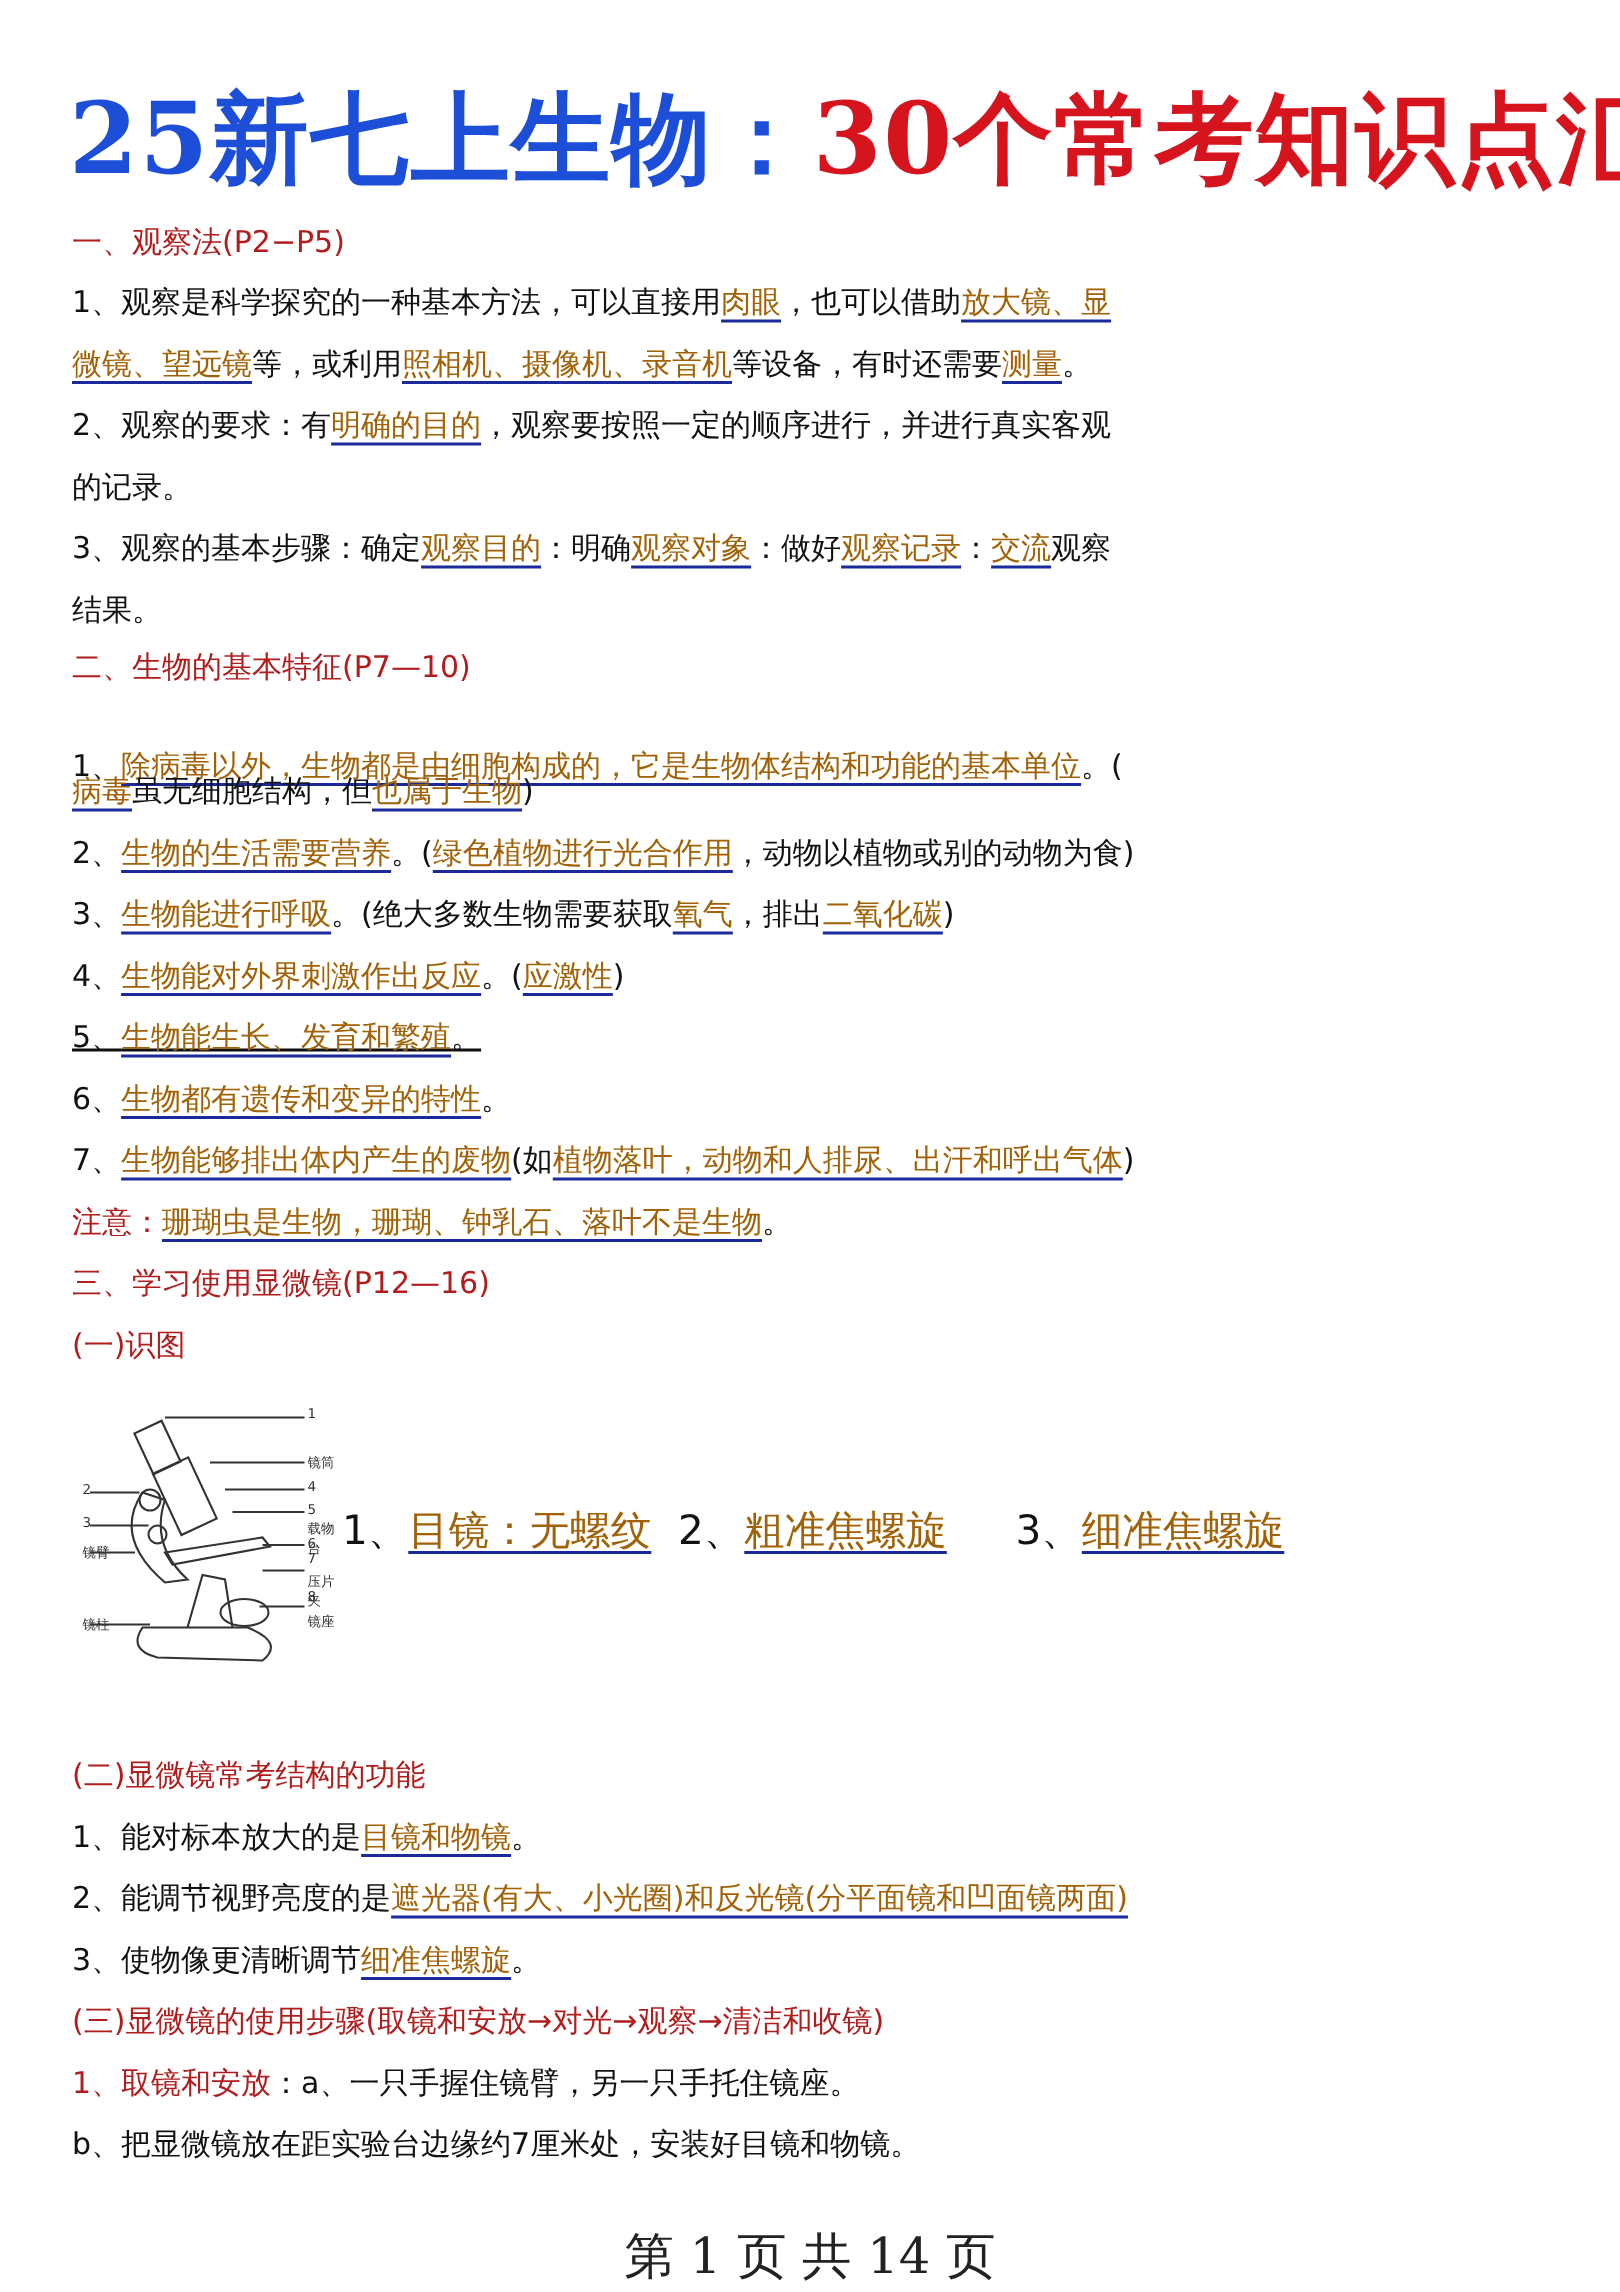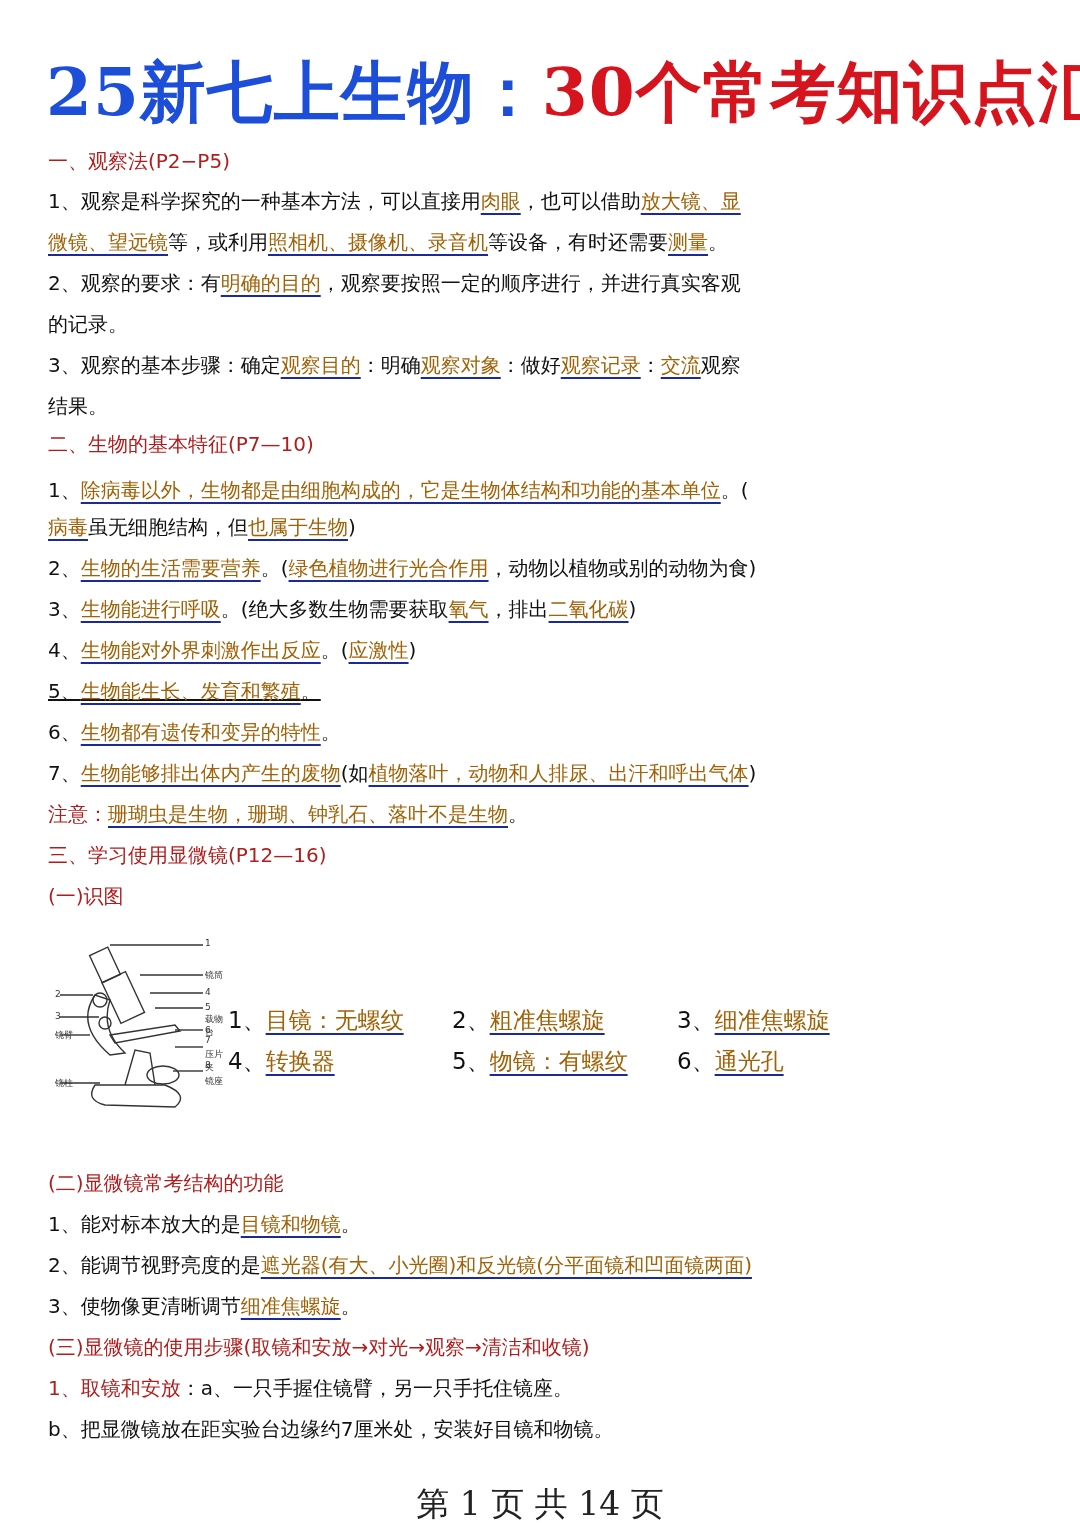--- a/index.html
+++ b/index.html
@@ -7,21 +7,21 @@
          font-family: "DejaVu Sans", "Liberation Sans", sans-serif; color: #111; }
   .title { position: absolute; left: 46px; top: 48px; font-size: 66px; font-weight: bold;
            font-family: "DejaVu Serif", "Liberation Serif", serif; letter-spacing: 1px; white-space: nowrap; }
   .title .black { color: #1d4ed8; }
   .title .red { color: #d6141e; }
   .line { position: absolute; left: 48px; font-size: 20px; line-height: 41px; white-space: nowrap; }
   .h { color: #b11d1d; }
   .u { color: #a16207; text-decoration: underline; text-decoration-color: #1a2a9a; text-underline-offset: 5px; text-decoration-thickness: 2px; }
   .diagram { position: absolute; left: 55px; top: 935px; width: 170px; height: 185px; }
   .lbl { position: absolute; font-size: 9px; color: #333; }
-  .grid { position: absolute; left: 228px; top: 1000px; font-size: 23px; line-height: 41px; }
+  .grid { position: absolute; left: 228px; top: 1000px; font-size: 27px; line-height: 41px; }
   .grid .row { white-space: nowrap; }
   .grid .cell { display: inline-block; }
   .footer { position: absolute; top: 1482px; left: 0; width: 1080px; text-align: center;
             font-size: 33px; font-family: "DejaVu Serif", "Liberation Serif", serif; color: #222; }
 </style>
 </head>
 <body>
 
 <div class="title">
   <span class="black">25新七上生物：</span><span class="red">30个常考知识点汇总</span>
@@ -65,34 +65,33 @@
   <span class="lbl" style="left:150px;top:34px">镜筒</span>
   <span class="lbl" style="left:150px;top:78px">载物台</span>
   <span class="lbl" style="left:150px;top:113px">压片夹</span>
   <span class="lbl" style="left:150px;top:140px">镜座</span>
   <span class="lbl" style="left:0;top:94px">镜臂</span>
   <span class="lbl" style="left:0;top:142px">镜柱</span>
 </div>
 
 <div class="grid" id="parts">
     <div class="row"><span class="cell" style="width: 224px;"><span>1、</span><span class="u">目镜：无螺纹</span></span><span class="cell" style="width: 225px;"><span>2、</span><span class="u">粗准焦螺旋</span></span><span class="cell" style="width: 200px;"><span>3、</span><span class="u">细准焦螺旋</span></span></div>
-    <div class="row"><span class="cell" style="width: 224px;"><span>4、</span><span class="u">转换器</span></span><span class="cell" style="width: 225px;"><span>5、</span><span class="u">物镜：有螺纹</span></span><span class="cell" style="width: 200px;"><span>6、</span><span class="u">通光孔</span></span></div>
   </div>
 
 <div class="footer">第 1 页 共 14 页</div>
 
 <div class="line h" style="top: 141px;">一、观察法(P2−P5)</div>
 <div class="line" style="top: 181px;"><span>1、观察是科学探究的一种基本方法，可以直接用</span><span class="u">肉眼</span><span>，也可以借助</span><span class="u">放大镜、显</span></div>
 <div class="line" style="top: 222px;"><span class="u">微镜、望远镜</span><span>等，或利用</span><span class="u">照相机、摄像机、录音机</span><span>等设备，有时还需要</span><span class="u">测量</span><span>。</span></div>
 <div class="line" style="top: 263px;"><span>2、观察的要求：有</span><span class="u">明确的目的</span><span>，观察要按照一定的顺序进行，并进行真实客观</span></div>
 <div class="line" style="top: 304px;"><span>的记录。</span></div>
 <div class="line" style="top: 345px;"><span>3、观察的基本步骤：确定</span><span class="u">观察目的</span><span>：明确</span><span class="u">观察对象</span><span>：做好</span><span class="u">观察记录</span><span>：</span><span class="u">交流</span><span>观察</span></div>
 <div class="line" style="top: 386px;"><span>结果。</span></div>
 <div class="line h" style="top: 424px;">二、生物的基本特征(P7—10)</div>
-<div class="line" style="top: 470px;"><span>1、</span><span class="u">除病毒以外，生物都是由细胞构成的，它是生物体结构和功能的基本单位</span><span>。(</span></div>
+<div class="line" style="top: 490px;"><span>1、</span><span class="u">除病毒以外，生物都是由细胞构成的，它是生物体结构和功能的基本单位</span><span>。(</span></div>
 <div class="line" style="top: 507px;"><span class="u">病毒</span><span>虽无细胞结构，但</span><span class="u">也属于生物</span><span>)</span></div>
 <div class="line" style="top: 548px;"><span>2、</span><span class="u">生物的生活需要营养</span><span>。(</span><span class="u">绿色植物进行光合作用</span><span>，动物以植物或别的动物为食)</span></div>
 <div class="line" style="top: 589px;"><span>3、</span><span class="u">生物能进行呼吸</span><span>。(绝大多数生物需要获取</span><span class="u">氧气</span><span>，排出</span><span class="u">二氧化碳</span><span>)</span></div>
 <div class="line" style="top: 630px; text-align: center;"><span>4、</span><span class="u">生物能对外界刺激作出反应</span><span>。(</span><span class="u">应激性</span><span>)</span></div>
 <div class="line" style="top: 671px; text-decoration: underline;"><span>5、</span><span class="u">生物能生长、发育和繁殖</span><span>。</span></div>
 <div class="line" style="top: 712px;"><span>6、</span><span class="u">生物都有遗传和变异的特性</span><span>。</span></div>
 <div class="line" style="top: 753px;"><span>7、</span><span class="u">生物能够排出体内产生的废物</span><span>(如</span><span class="u">植物落叶，动物和人排尿、出汗和呼出气体</span><span>)</span></div>
 <div class="line" style="top: 794px;"><span class="h">注意：</span><span class="u">珊瑚虫是生物，珊瑚、钟乳石、落叶不是生物</span><span>。</span></div>
 <div class="line h" style="top: 835px;">三、学习使用显微镜(P12—16)</div>
 <div class="line h" style="top: 876px;">(一)识图</div>

